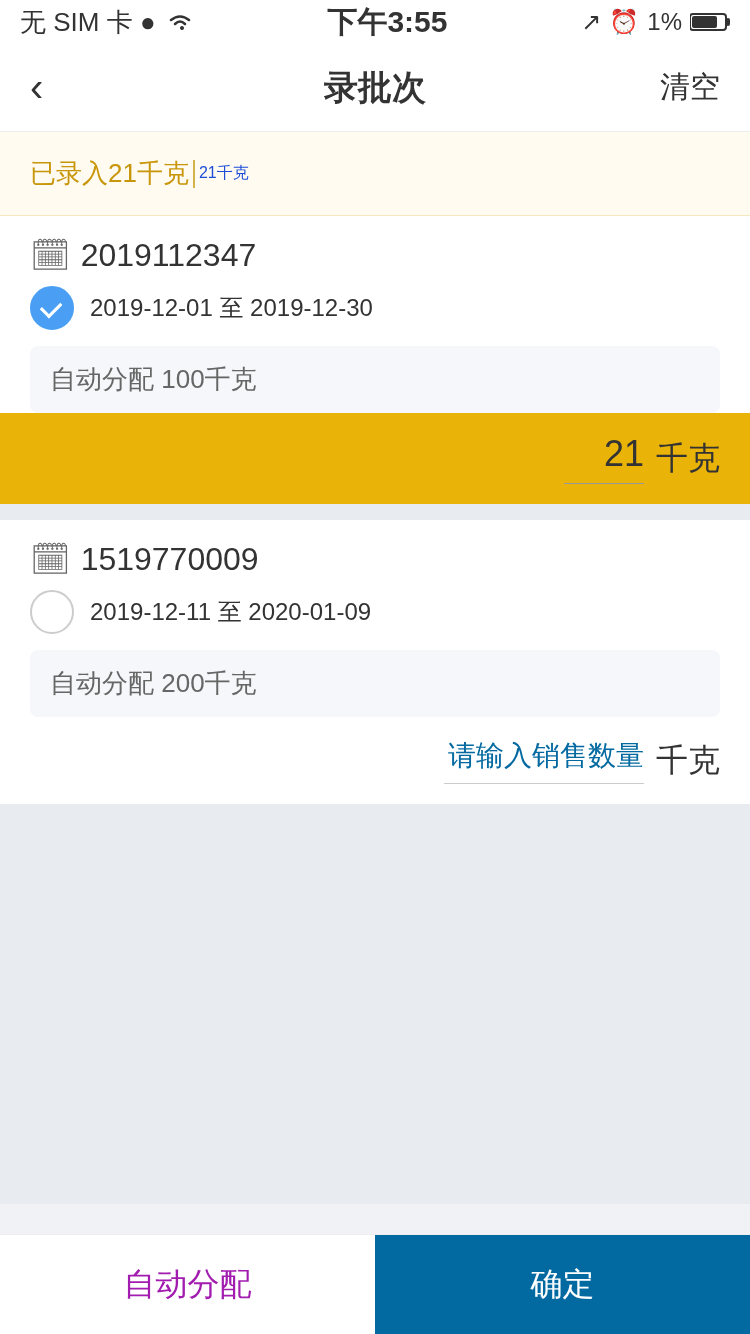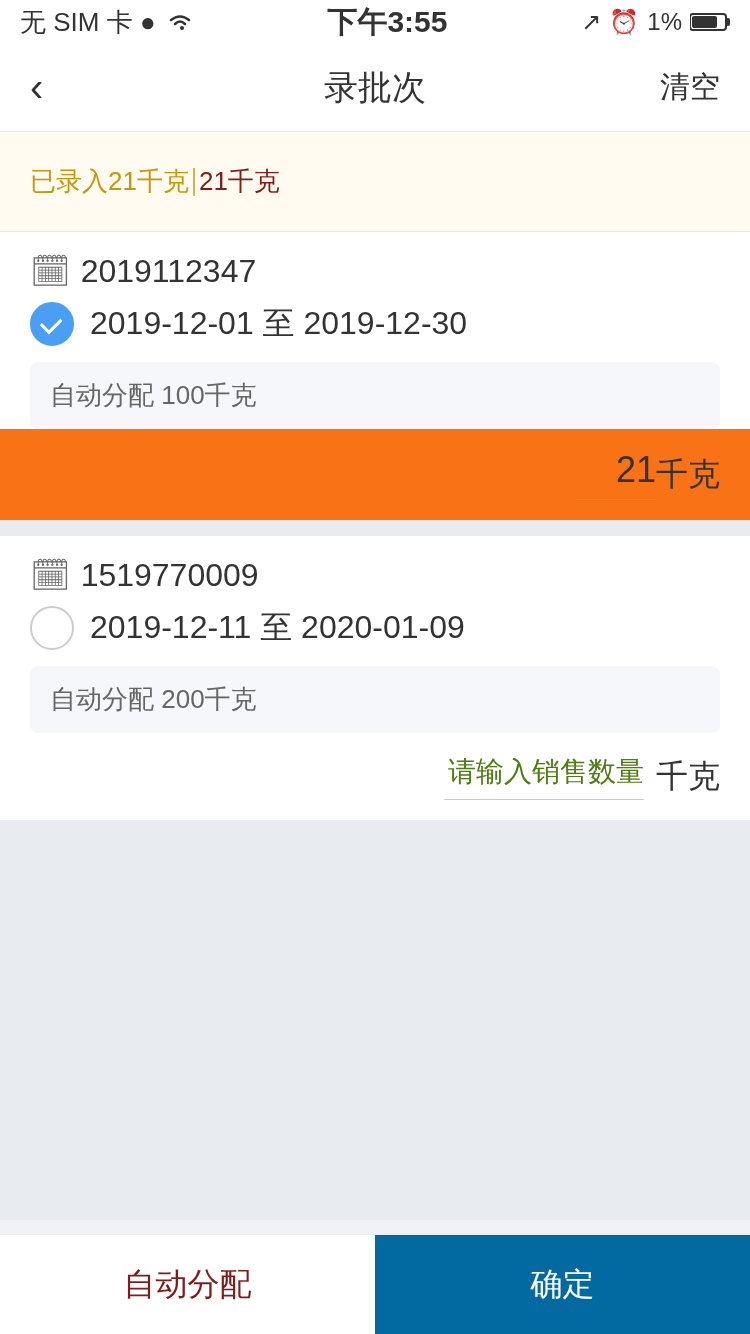--- a/index.html
+++ b/index.html
@@ -39,50 +39,50 @@
       border-bottom: 1px solid #eee;
     }
     .nav-back {
       font-size: 40px;
       color: #333;
       cursor: pointer;
       width: 60px;
     }
     .nav-title {
       font-size: 34px;
-      font-weight: 400;
+      font-weight: 700;
       color: #333;
     }
     .nav-clear {
       font-size: 30px;
       color: #333;
       cursor: pointer;
     }
 
     
     .info-banner {
       background: #fffbf0;
-      padding: 32px 30px;
+      padding: 24px 30px;
       display: flex;
       align-items: center;
       gap: 4px;
       border-bottom: 1px solid #f5e8c0;
     }
     .info-banner-text {
       font-size: 26px;
       color: #c8960a;
     }
     .info-divider {
       width: 2px;
       height: 28px;
       background: #d4b44a;
     }
     .info-amount {
-      font-size: 26px;
-      color: #7f1d1d;
+      font-size: 16px;
+      color: #1d4ed8;
       font-weight: 500;
     }
 
     
     .batch-item {
       background: #fff;
       padding: 20px 30px 0 30px;
     }
     .batch-header {
       display: flex;
@@ -124,40 +124,40 @@
     .batch-radio.checked::after {
       content: '';
       width: 16px;
       height: 10px;
       border-left: 3px solid #fff;
       border-bottom: 3px solid #fff;
       transform: rotate(-45deg) translateY(-2px);
       display: block;
     }
     .batch-date {
-      font-size: 32px;
+      font-size: 24px;
       color: #333;
     }
     .batch-avail {
       background: #f5f7fa;
       border-radius: 8px;
       padding: 16px 20px;
       font-size: 26px;
       color: #666;
       margin-bottom: 0;
     }
 
     
     .quantity-row {
       display: flex;
       align-items: center;
       justify-content: flex-end;
       padding: 20px 30px;
-      background: #f97316;
-      gap: 0;
+      background: #eab308;
+      gap: 12px;
     }
     .quantity-unit {
       font-size: 32px;
       color: #333;
     }
     .quantity-input-wrapper {
       position: relative;
       display: flex;
       flex-direction: column;
       align-items: flex-end;
@@ -181,21 +181,21 @@
     .quantity-placeholder-row {
       display: flex;
       align-items: center;
       justify-content: flex-end;
       padding: 20px 30px;
       background: #fff;
       gap: 12px;
     }
     .quantity-placeholder {
       font-size: 28px;
-      color: #4d7c0f;
+      color: #0369a1;
       padding-bottom: 8px;
       border-bottom: 1px solid #ccc;
       min-width: 200px;
       text-align: right;
     }
     .quantity-unit2 {
       font-size: 32px;
       color: #333;
     }
 
@@ -215,21 +215,21 @@
       position: fixed;
       bottom: 0;
       width: 750px;
     }
     .btn-auto {
       flex: 1;
       display: flex;
       align-items: center;
       justify-content: center;
       font-size: 32px;
-      color: #7f1d1d;
+      color: #a21caf;
       background: #fff;
       cursor: pointer;
       border: none;
       outline: none;
     }
     .btn-confirm {
       flex: 1;
       display: flex;
       align-items: center;
       justify-content: center;

